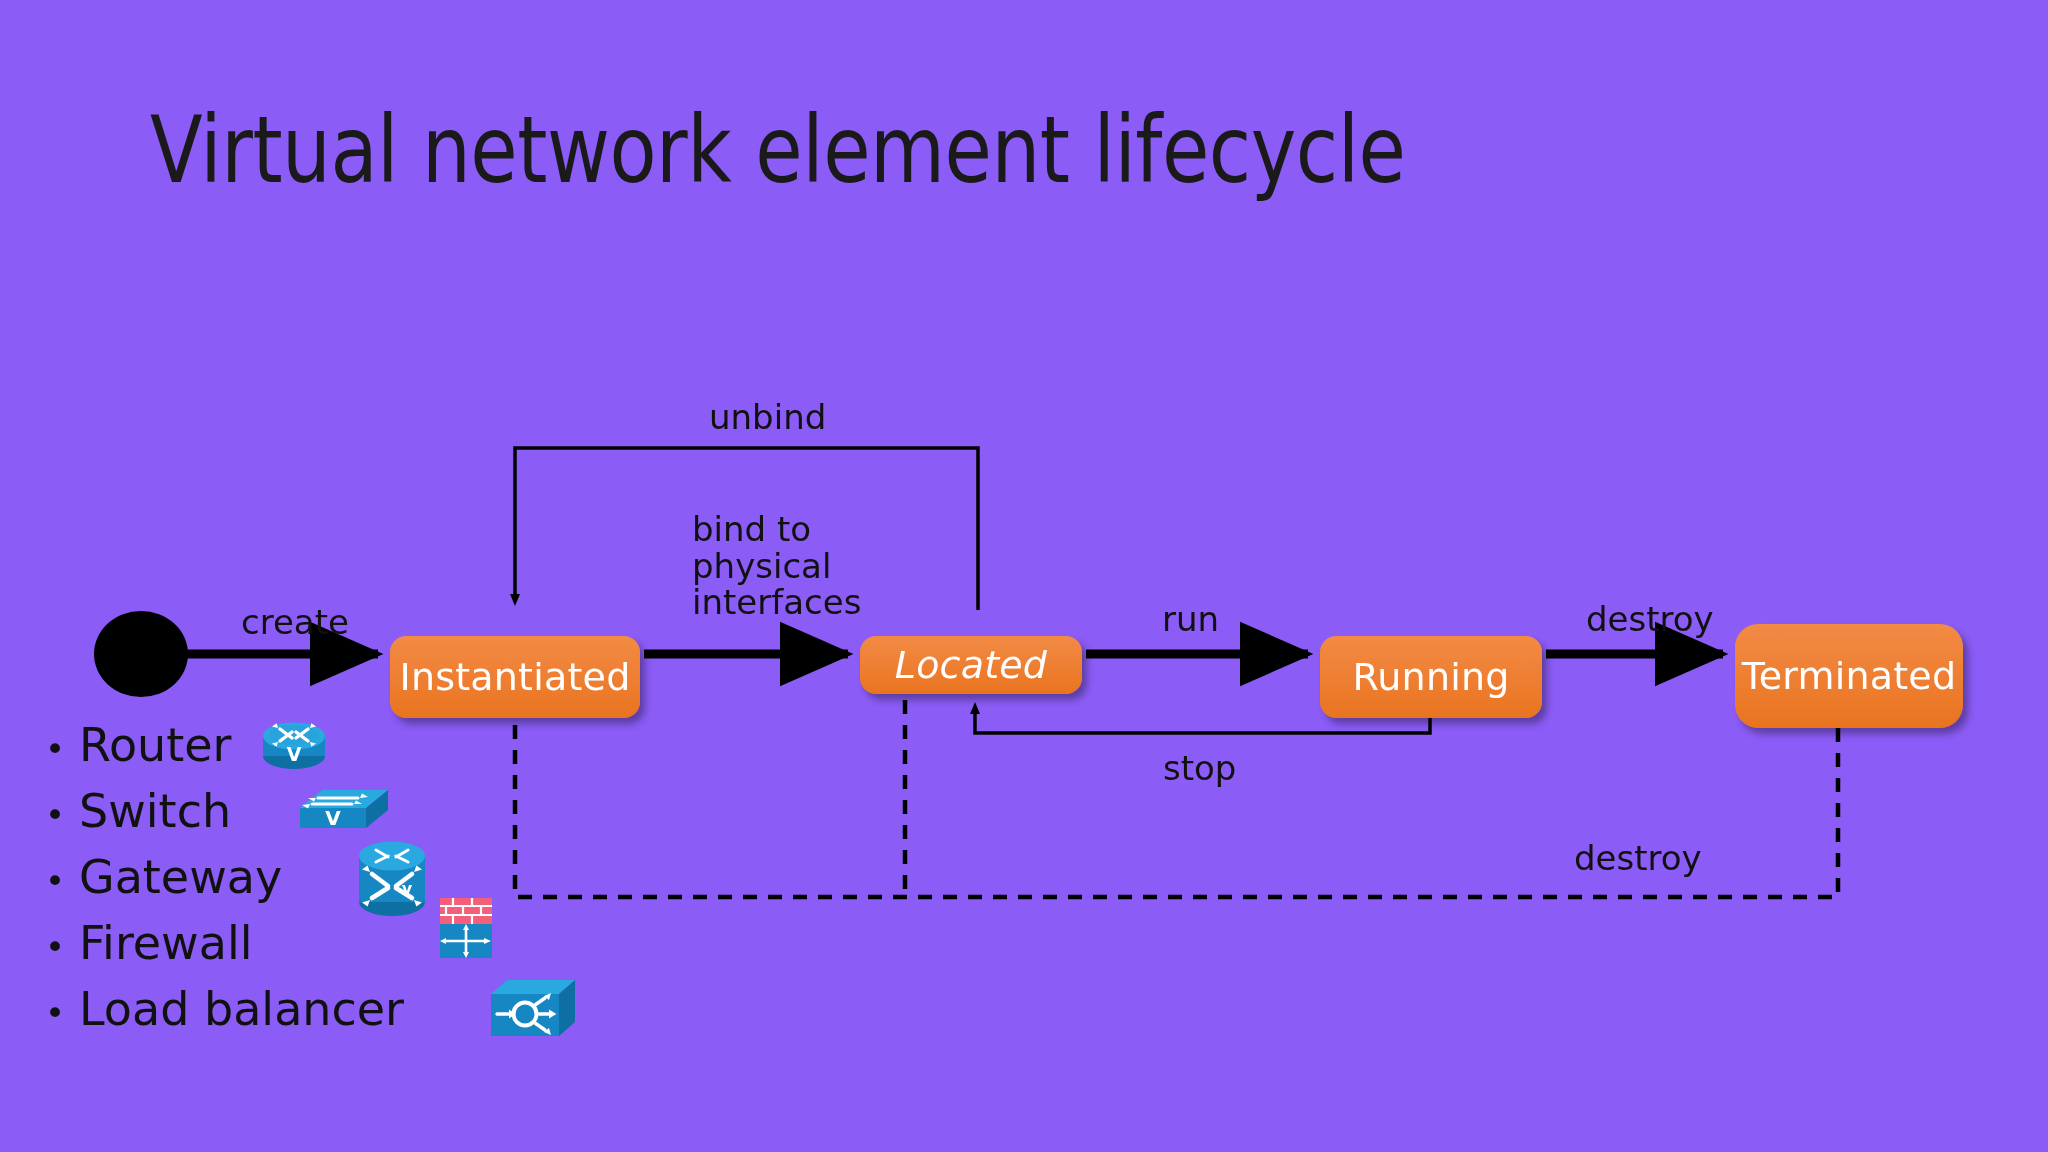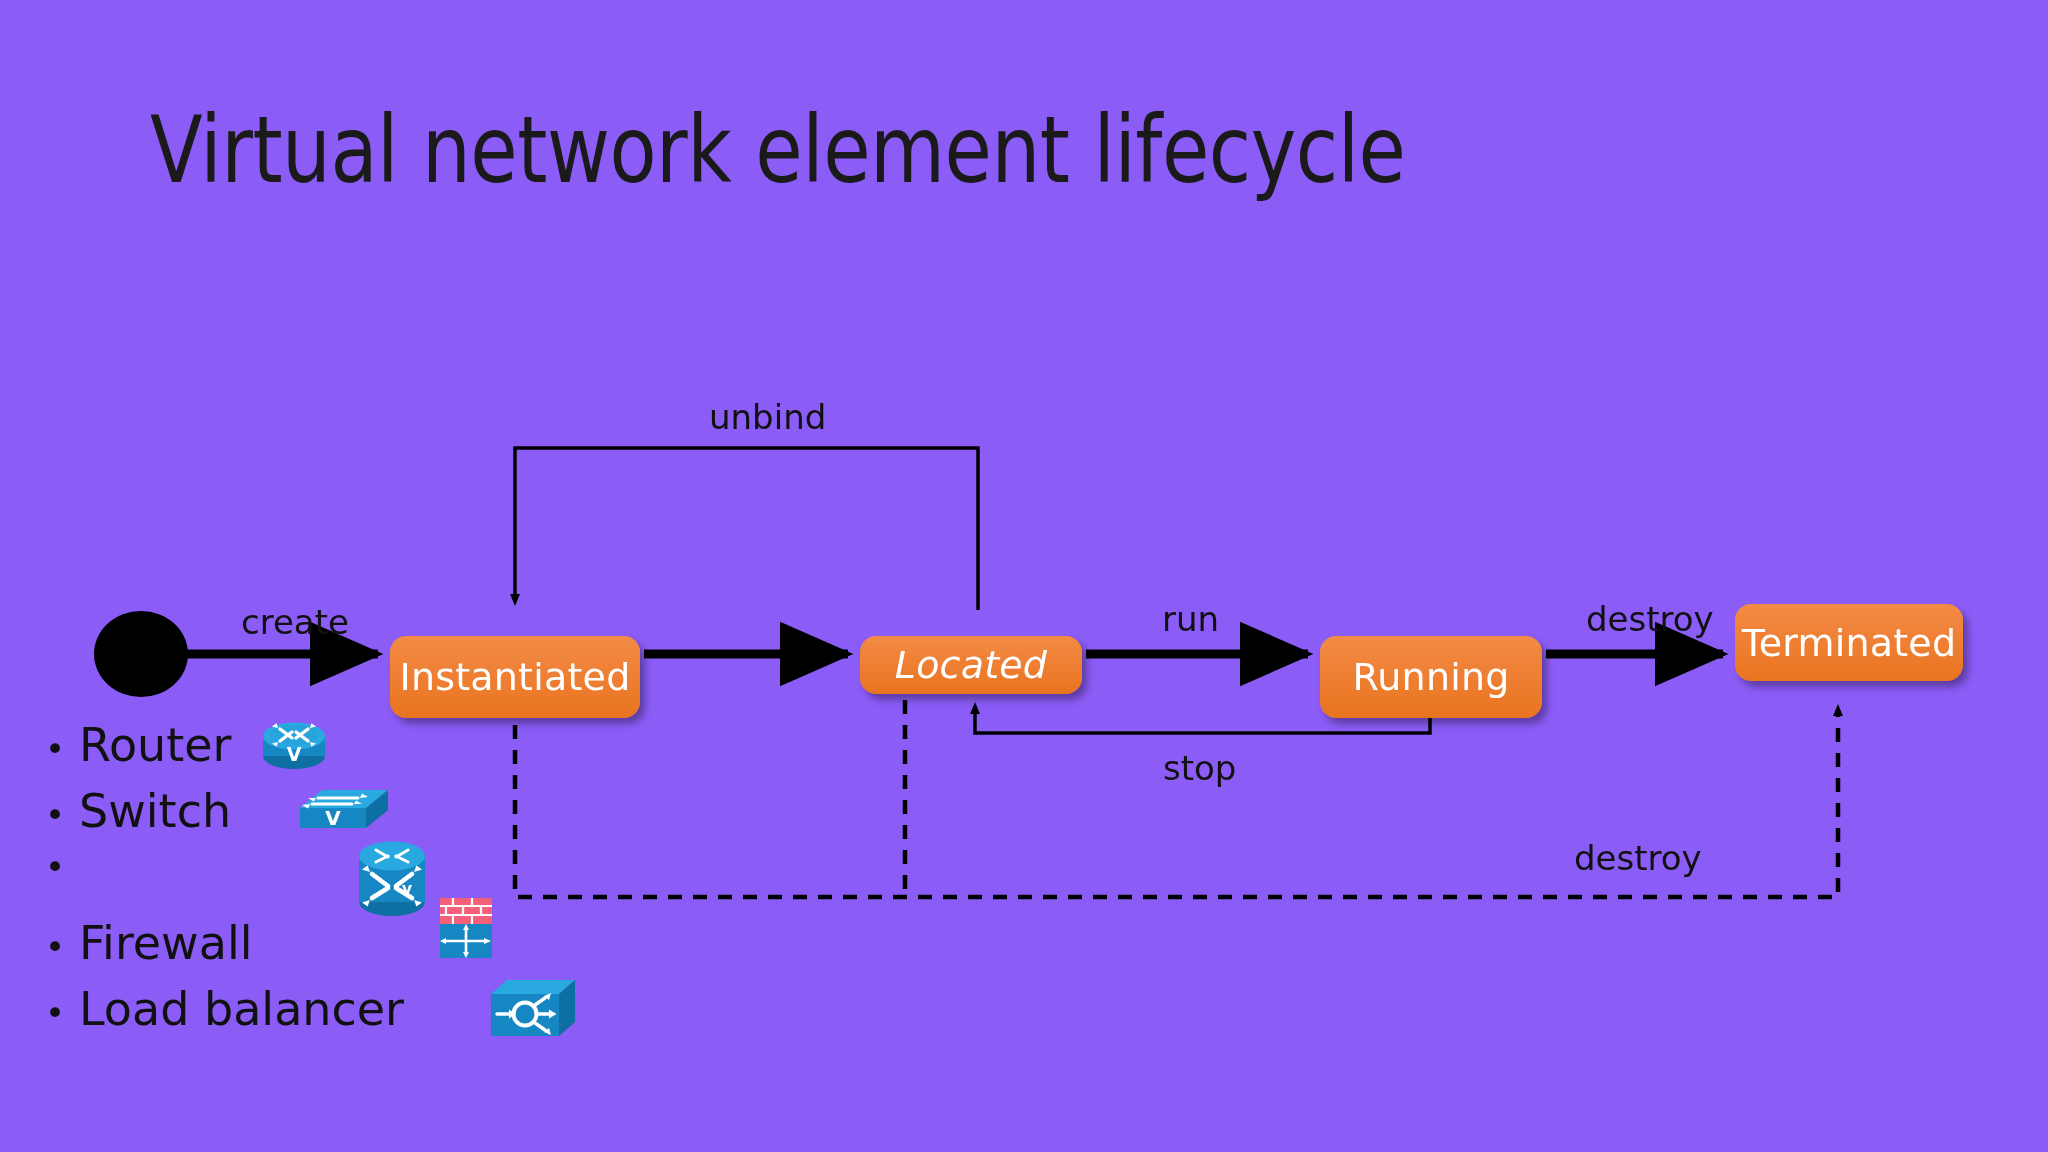--- a/index.html
+++ b/index.html
@@ -97,28 +97,33 @@
     </div>
 
     <div class="state-box" style="left:860px;top:612px;width:222px;height:58px;font-style:italic;">
       <span class="state-label">Located</span>
     </div>
 
     <div class="state-box" style="left:1320px;top:612px;width:222px;height:82px;">
       <span class="state-label">Running</span>
     </div>
 
-    <div class="state-box" style="left:1735px;top:580px;width:228px;height:77px;">
+    <div class="state-box" style="left:1735px;top:600px;width:228px;height:104px;border-radius:23px;">
       <span class="state-label">Terminated</span>
     </div>
 
     <div class="edge-label" style="left:241px;top:604px;">create</div>
 
     <div class="edge-label" style="left:701px;top:399px;margin-left:8px;">unbind</div>
 
+    <div style="position:absolute;left:692px;top:511px;width:240px;color:#111;font-size:34px;line-height:1.08;">
+      <div>bind to</div>
+      <div>physical</div>
+      <div>interfaces</div>
+    </div>
 
     <div class="edge-label" style="left:1162px;top:601px;">run</div>
 
     <div class="edge-label" style="left:1163px;top:750px;">stop</div>
 
     <div class="edge-label" style="left:1586px;top:601px;">destroy</div>
 
     <div class="edge-label" style="left:1574px;top:840px;">destroy</div>
   </div>
 
@@ -126,20 +131,21 @@
     <div class="bullet-row">
       <span class="bullet-dot">•</span>
       <span class="bullet-label">Router</span>
     </div>
     <div class="bullet-row">
       <span class="bullet-dot">•</span>
       <span class="bullet-label">Switch</span>
     </div>
     <div class="bullet-row">
       <span class="bullet-dot">•</span>
+      <span class="bullet-label">Gateway</span>
     </div>
     <div class="bullet-row">
       <span class="bullet-dot">•</span>
       <span class="bullet-label">Firewall</span>
     </div>
     <div class="bullet-row">
       <span class="bullet-dot">•</span>
       <span class="bullet-label">Load balancer</span>
     </div>
   </div>

